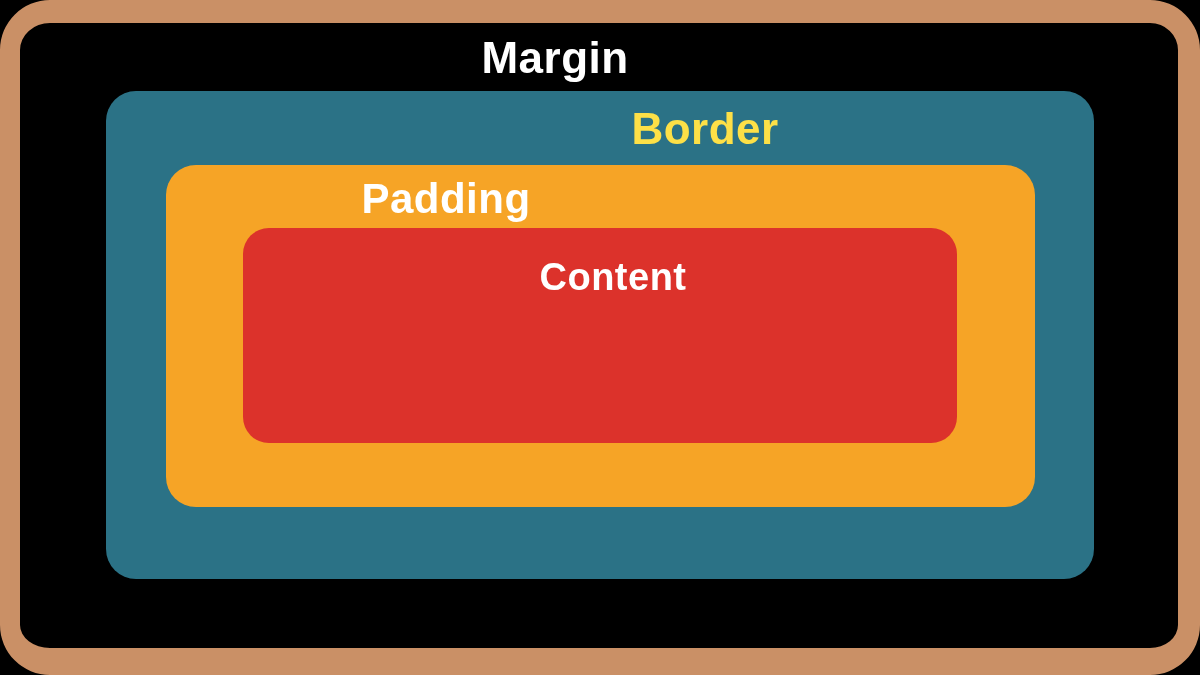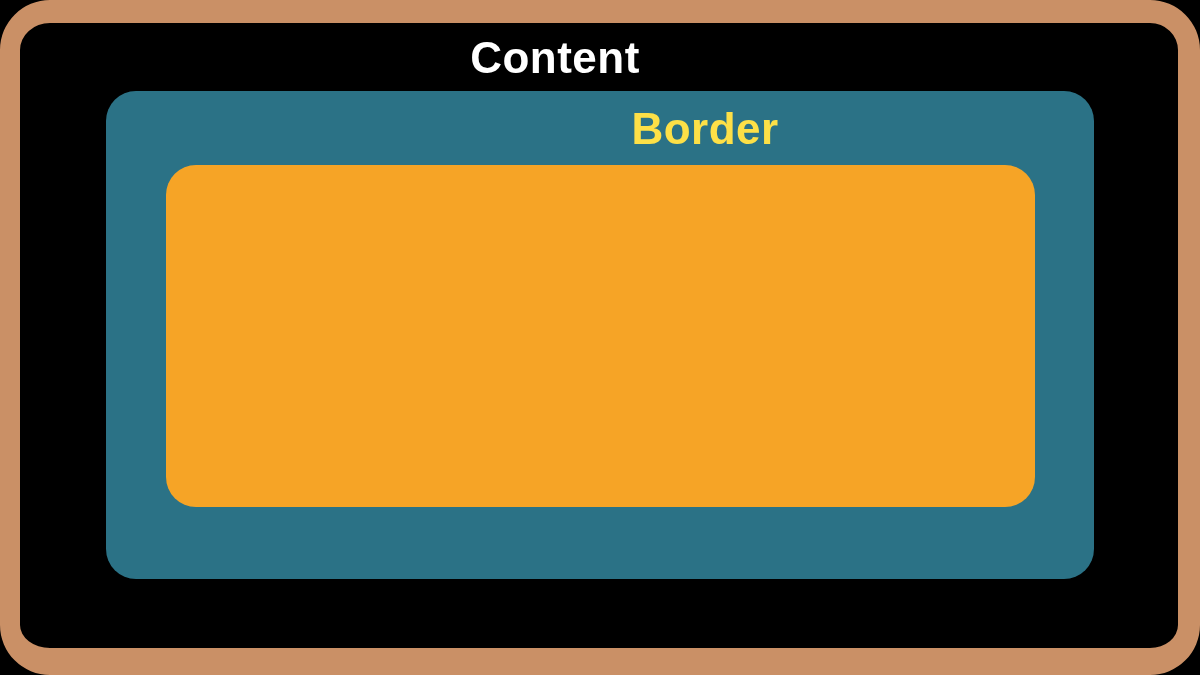--- a/index.html
+++ b/index.html
@@ -67,24 +67,30 @@
   .label-padding { left: 280px; top: 34px;  font-size: 42px; }
   .label-content { left: 370px; top: 49px;  font-size: 38px; }
 </style>
 </head>
 <body>
 
 <div class="canvas">
 
   <div class="outer-frame" style="border-color: rgb(202, 144, 102);"></div>
 
-  <div class="label label-margin" style="color: rgb(255, 255, 255);">Content</div>
+  <div class="label label-margin" style="color: rgb(255, 255, 255);">Margin</div>
 
   <div class="box border-box" style="background-color: rgb(43, 114, 134);">
 
     <div class="label label-border" style="color: #fde047;">Border</div>
 
     <div class="box padding-box" style="background-color: rgb(246, 164, 38);">
 
+      <div class="label label-padding" style="color: rgb(255, 255, 255);">Padding</div>
 
+      <div class="box content-box" style="background-color: rgb(220, 50, 43);">
+
+        <div class="label label-content" style="color: rgb(255, 255, 255);">Content</div>
+
+      </div>
     </div>
   </div>
 </div>
 
 </body></html>

